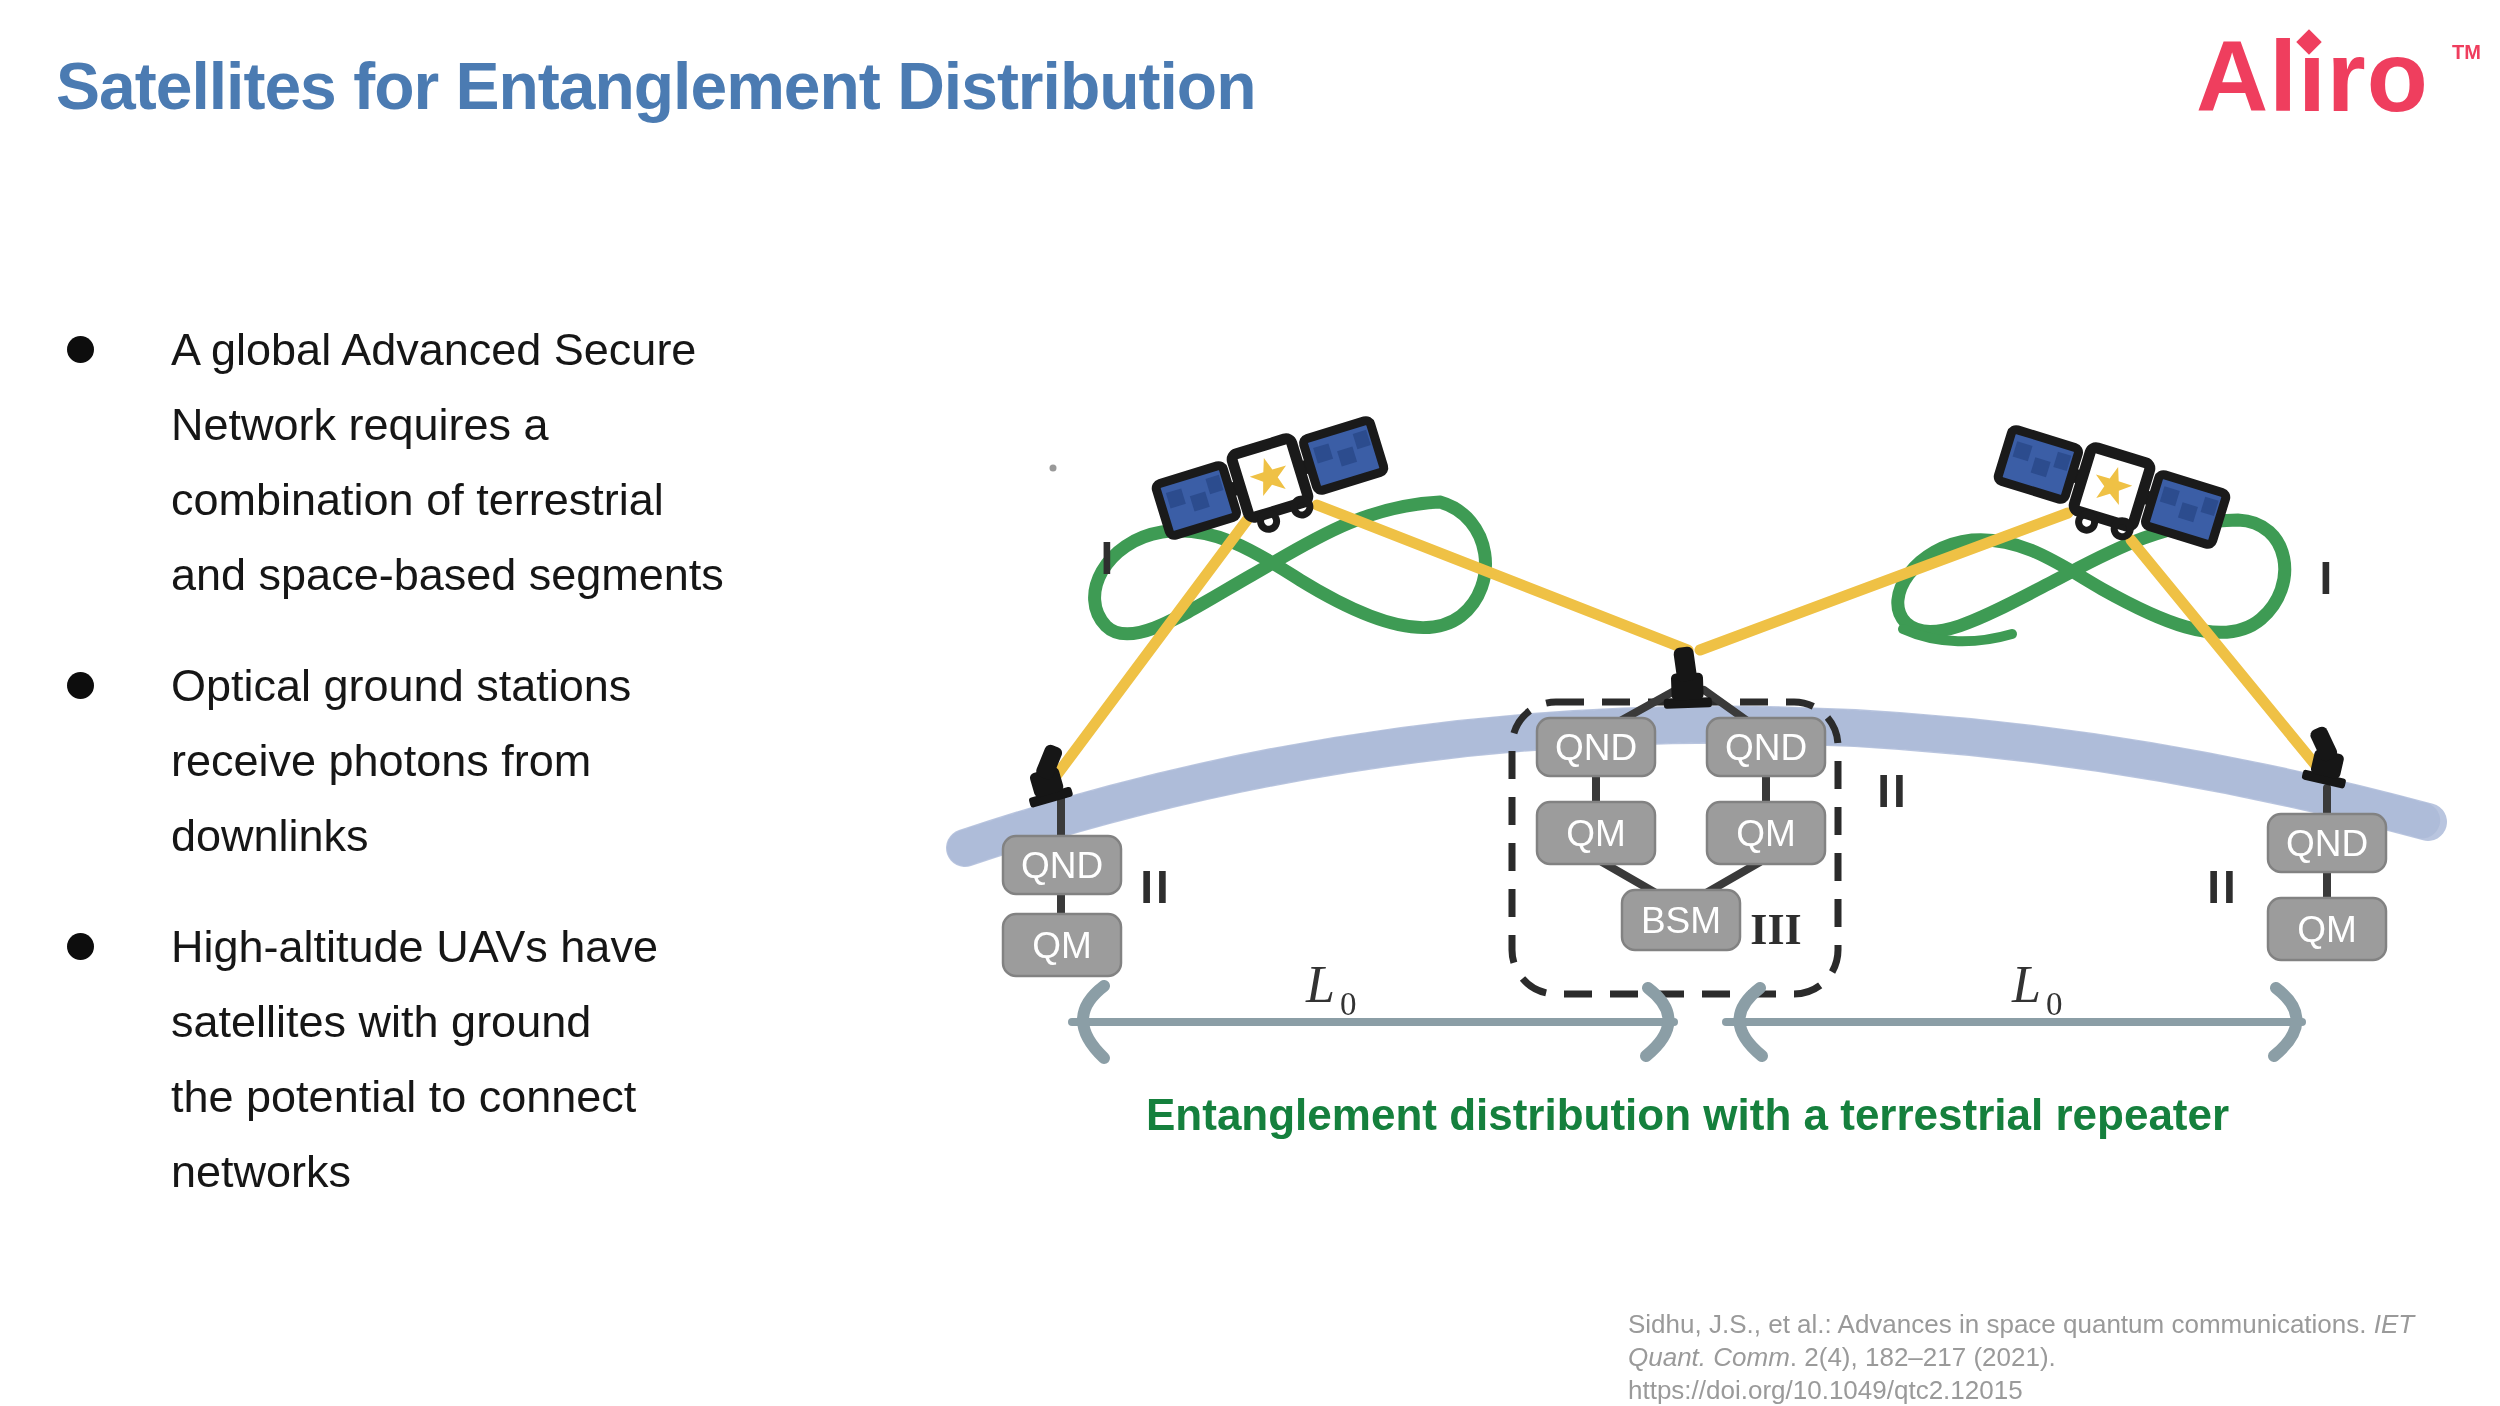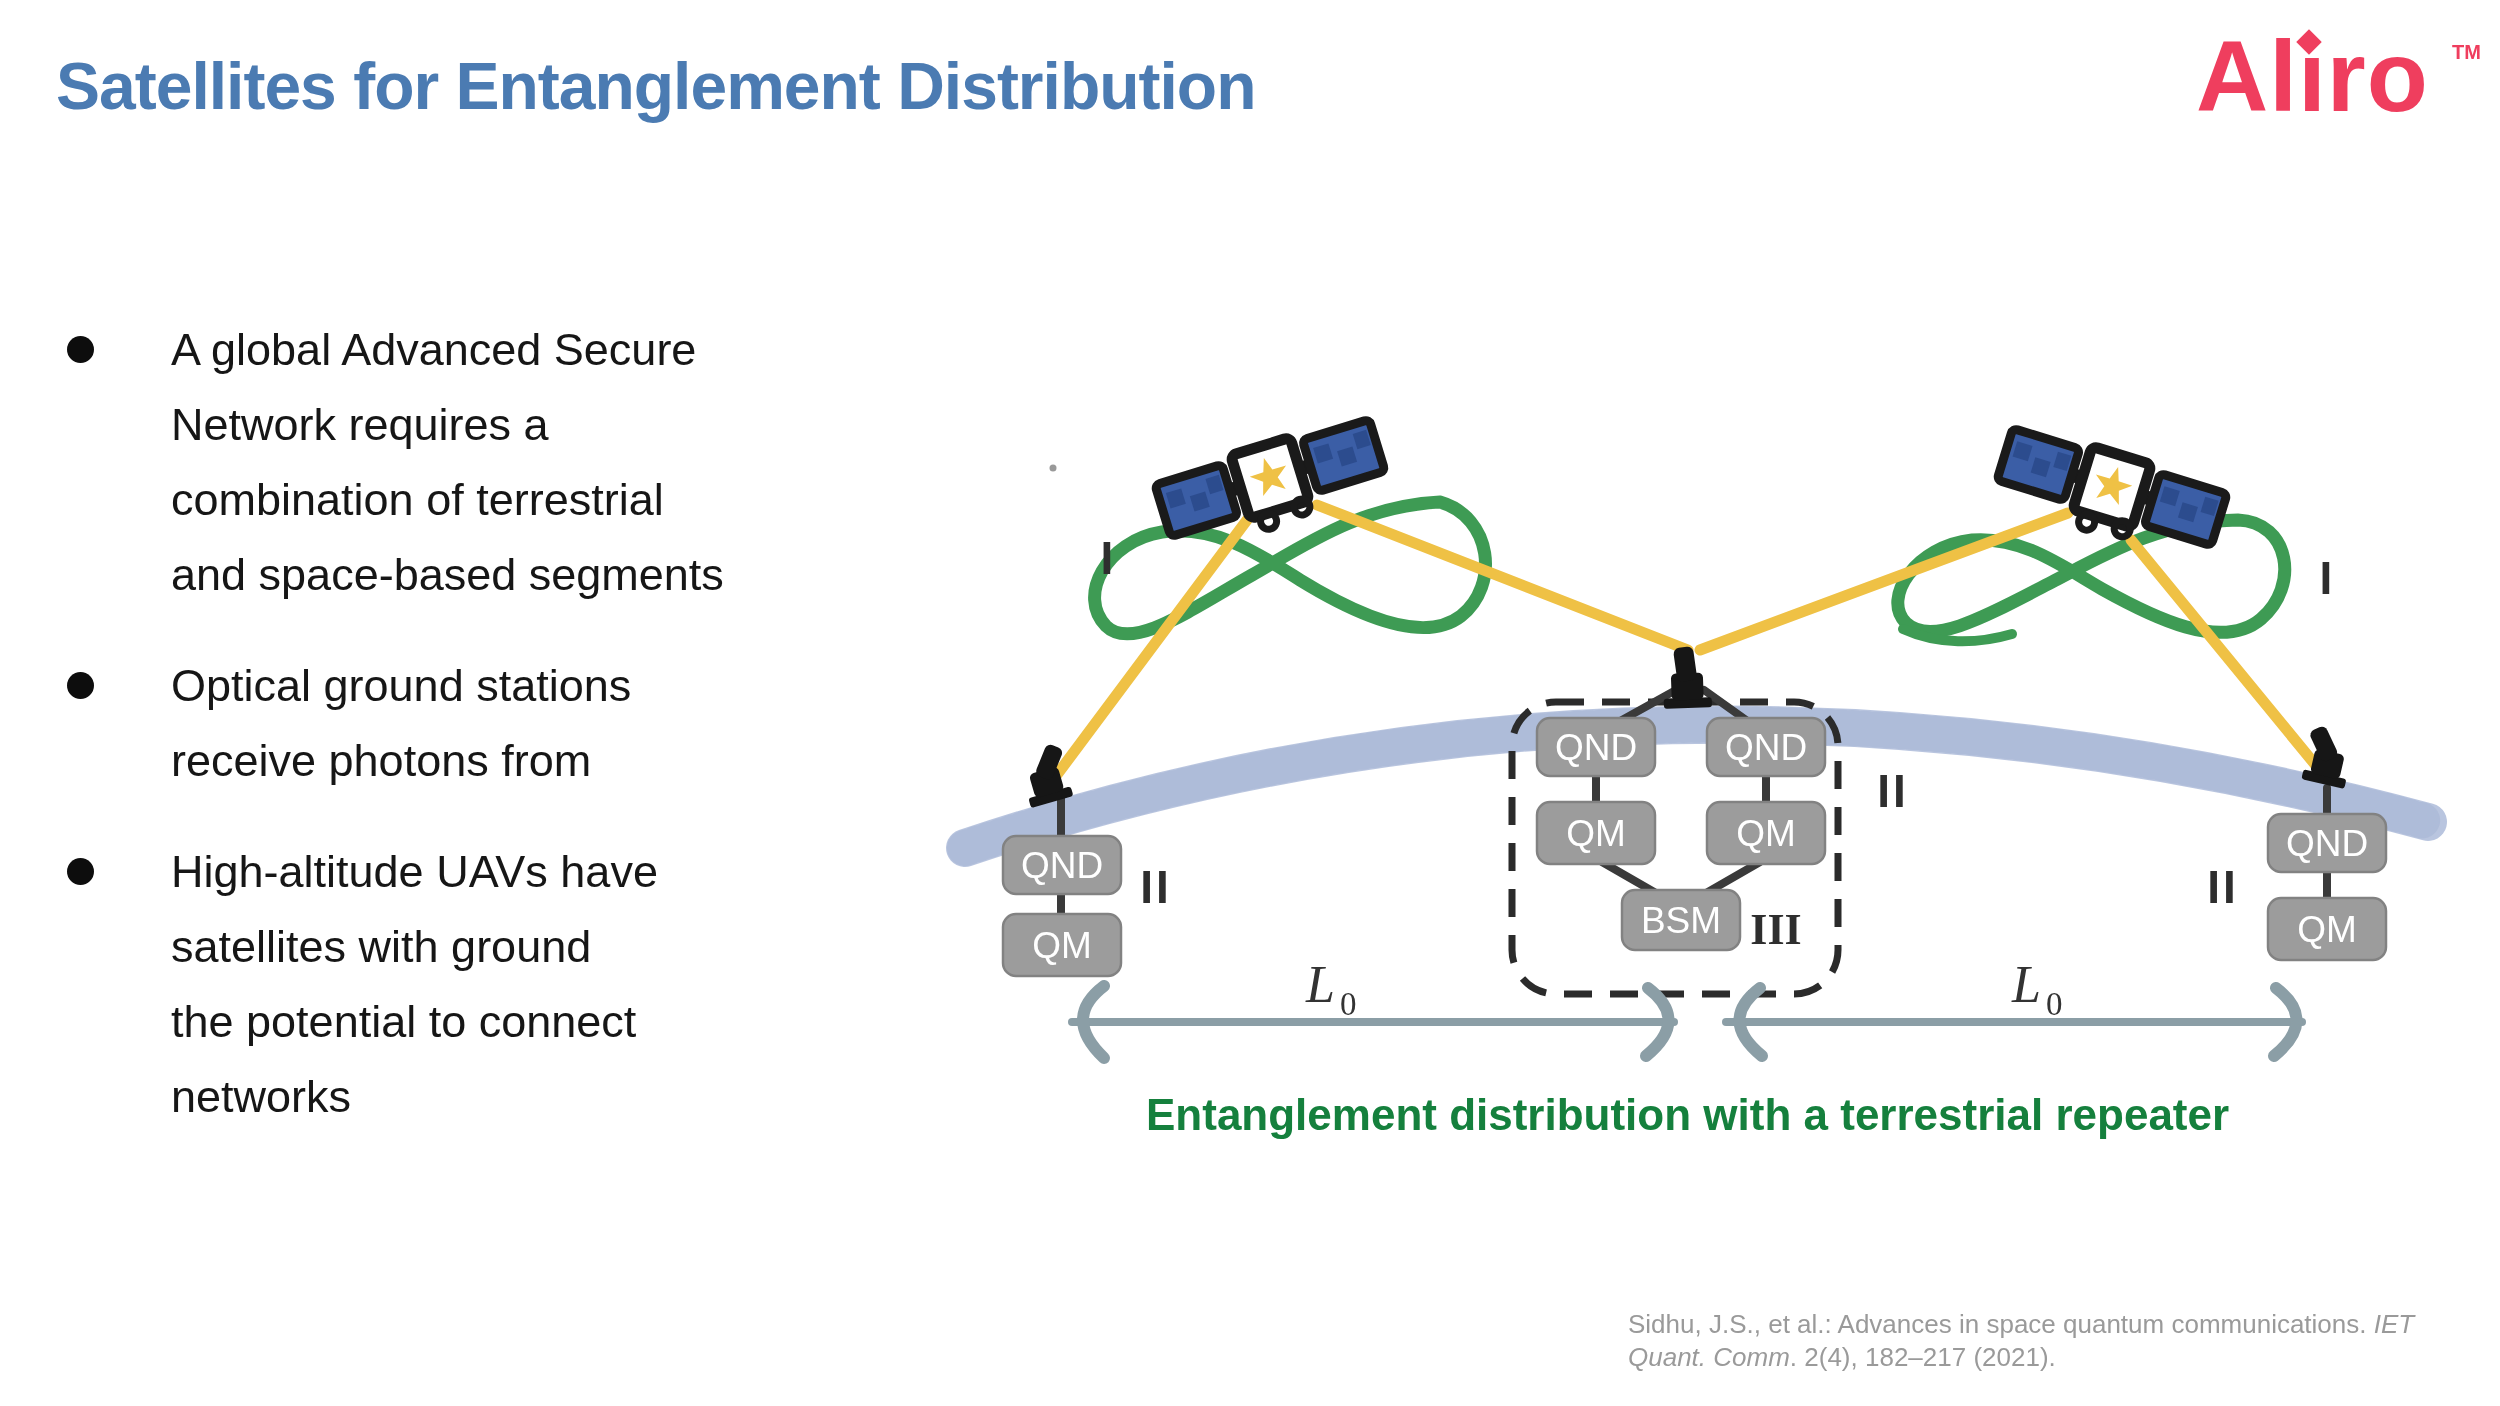--- a/index.html
+++ b/index.html
@@ -86,20 +86,21 @@
       <span class="dot"></span>
       <span class="line">A global Advanced Secure</span>
       <span class="line">Network requires a</span>
       <span class="line">combination of terrestrial</span>
       <span class="line">and space-based segments</span>
     </li>
     <li>
       <span class="dot"></span>
       <span class="line">Optical ground stations</span>
       <span class="line">receive photons from</span>
+      <span class="line">downlinks</span>
     </li>
     <li>
       <span class="dot"></span>
       <span class="line">High-altitude UAVs have</span>
       <span class="line">satellites with ground</span>
       <span class="line">the potential to connect</span>
       <span class="line">networks</span>
     </li>
   </ul>
 
@@ -254,15 +255,16 @@
       <path d="M 1760 988 Q 1718 1020 1762 1056" stroke-width="12"></path>
       <path d="M 2276 988 Q 2318 1020 2274 1056" stroke-width="12"></path>
     </g>
   </svg>
 
   <div class="caption">Entanglement distribution with a terrestrial repeater</div>
 
   <div class="citation">
     <span class="row"><span>Sidhu, J.S., et al.: Advances in space quantum communications. </span><span class="it">IET</span></span>
     <span class="row"><span class="it">Quant. Comm</span><span>. 2(4), 182–217 (2021).</span></span>
+    <span class="row">https://doi.org/10.1049/qtc2.12015</span>
   </div>
 
 </div>
 
 </body></html>

